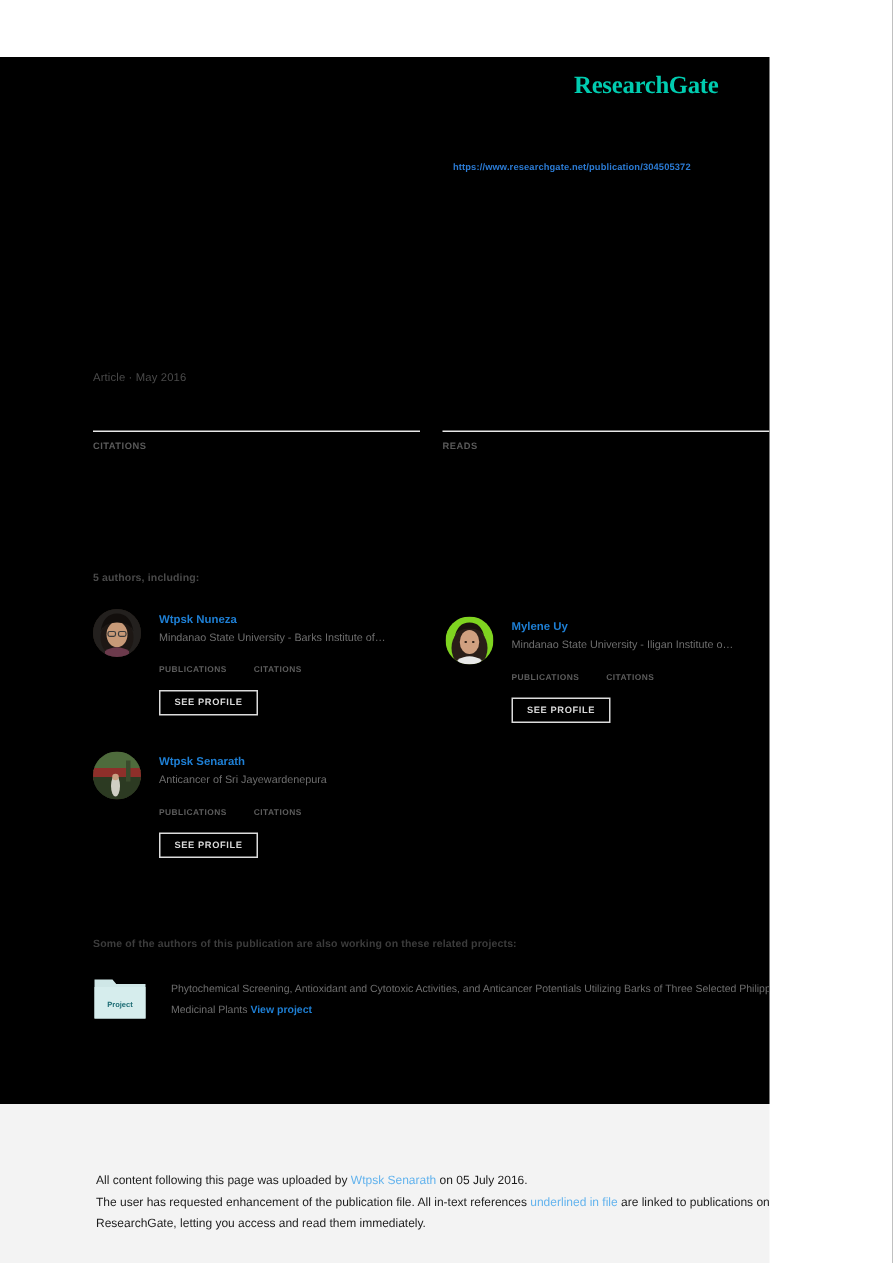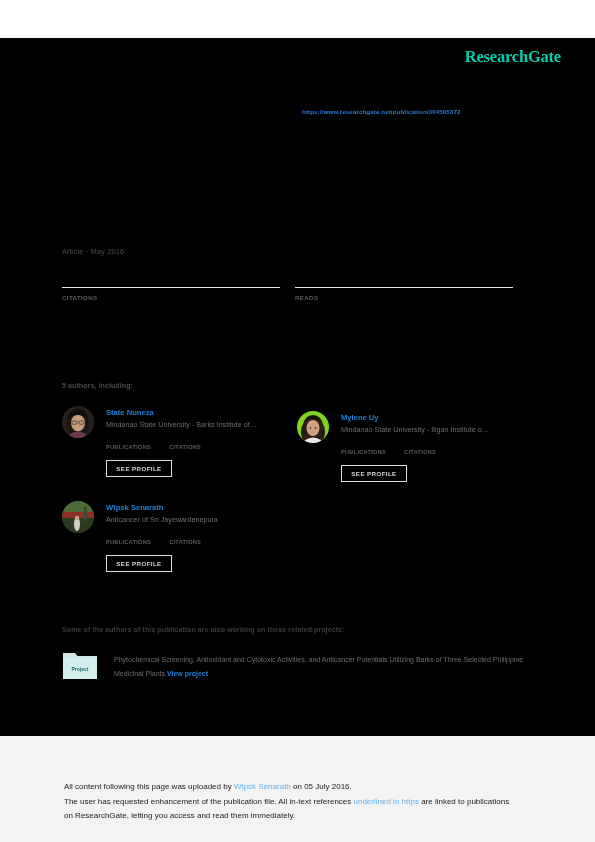--- a/index.html
+++ b/index.html
@@ -7,21 +7,21 @@
     padding: 0;
     background: #ffffff;
   }
   body {
     font-family: "Liberation Sans", sans-serif;
     -webkit-font-smoothing: antialiased;
   }
 
   .page {
     position: relative;
-    width: 595px;
+    width: 513px;
     height: 842px;
     background: #ffffff;
     overflow: hidden;
   }
 
   
   .dark-band {
     position: absolute;
     left: 0;
     top: 38px;
@@ -300,21 +300,21 @@
       <svg viewBox="0 0 32 32" aria-hidden="true">
         <rect width="32" height="32" fill="#23201e"></rect>
         <ellipse cx="16" cy="19" rx="11" ry="13" fill="#1d1714"></ellipse>
         <ellipse cx="16" cy="17" rx="7" ry="8.5" fill="#c89a78"></ellipse>
         <path d="M5 15 Q7 3 16 3 Q25 3 27 15 Q25 9 16 9 Q7 9 5 15Z" fill="#120e0c"></path>
         <rect x="10" y="15" width="5" height="3.2" rx="1.2" fill="none" stroke="#3a3a3a" stroke-width="0.8"></rect>
         <rect x="17" y="15" width="5" height="3.2" rx="1.2" fill="none" stroke="#3a3a3a" stroke-width="0.8"></rect>
         <path d="M8 28 Q16 23 24 28 L24 32 L8 32Z" fill="#6c3a4c"></path>
       </svg>
     </div>
-    <div class="author-name">State Nuneza</div>
+    <div class="author-name">Wtpsk Nuneza</div>
     <div class="author-affil">Mindanao State University - Barks Institute of…</div>
     <div class="author-metrics">
       <div class="metric-block">
         <div class="metric-num"></div>
         <div class="metric-lbl">PUBLICATIONS</div>
       </div>
       <div class="metric-block">
         <div class="metric-num"></div>
         <div class="metric-lbl">CITATIONS</div>
       </div>
@@ -389,17 +389,17 @@
       <span>Phytochemical Screening, Antioxidant and Cytotoxic Activities, and Anticancer Potentials Utilizing Barks of Three Selected Philippine Medicinal Plants</span>
       <a class="project-link" href="#">View project</a>
     </div>
   </div>
 
   <div class="footer">
     <div class="footer-line1">
       <span>All content following this page was uploaded by </span><a class="footer-link" href="#">Wtpsk Senarath</a><span> on 05 July 2016.</span>
     </div>
     <div class="footer-line2">
-      <span>The user has requested enhancement of the publication file. All in-text references </span><a class="footer-link" href="#">underlined in https</a><span> are linked to publications on ResearchGate, letting you access and read them immediately.</span>
+      <span>The user has requested enhancement of the publication file. All in-text references </span><a class="footer-link" href="#">underlined in file</a><span> are linked to publications on ResearchGate, letting you access and read them immediately.</span>
     </div>
   </div>
 
 </div>
 
 </body></html>

